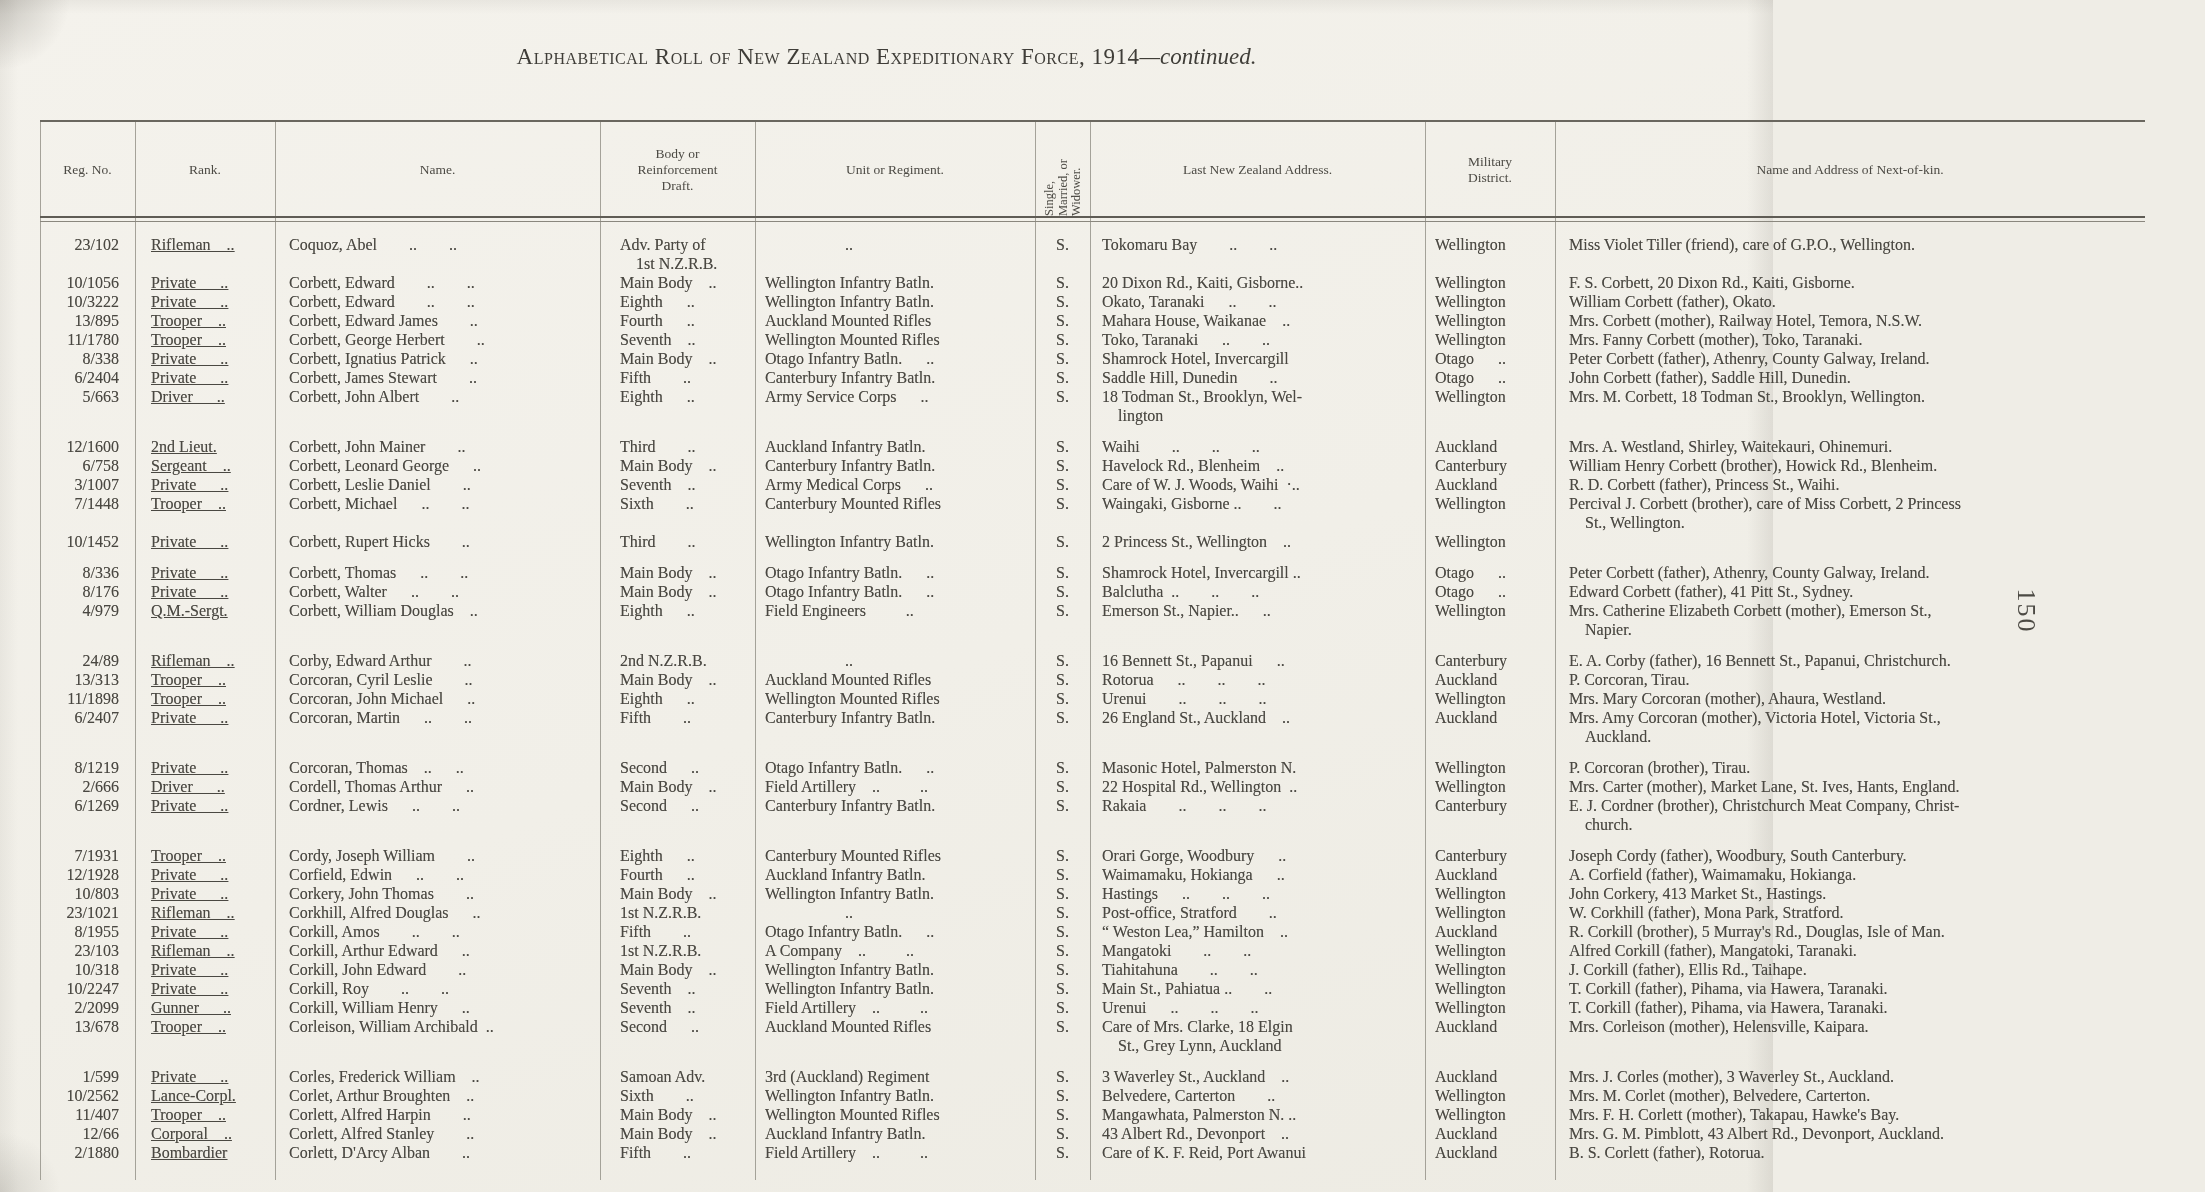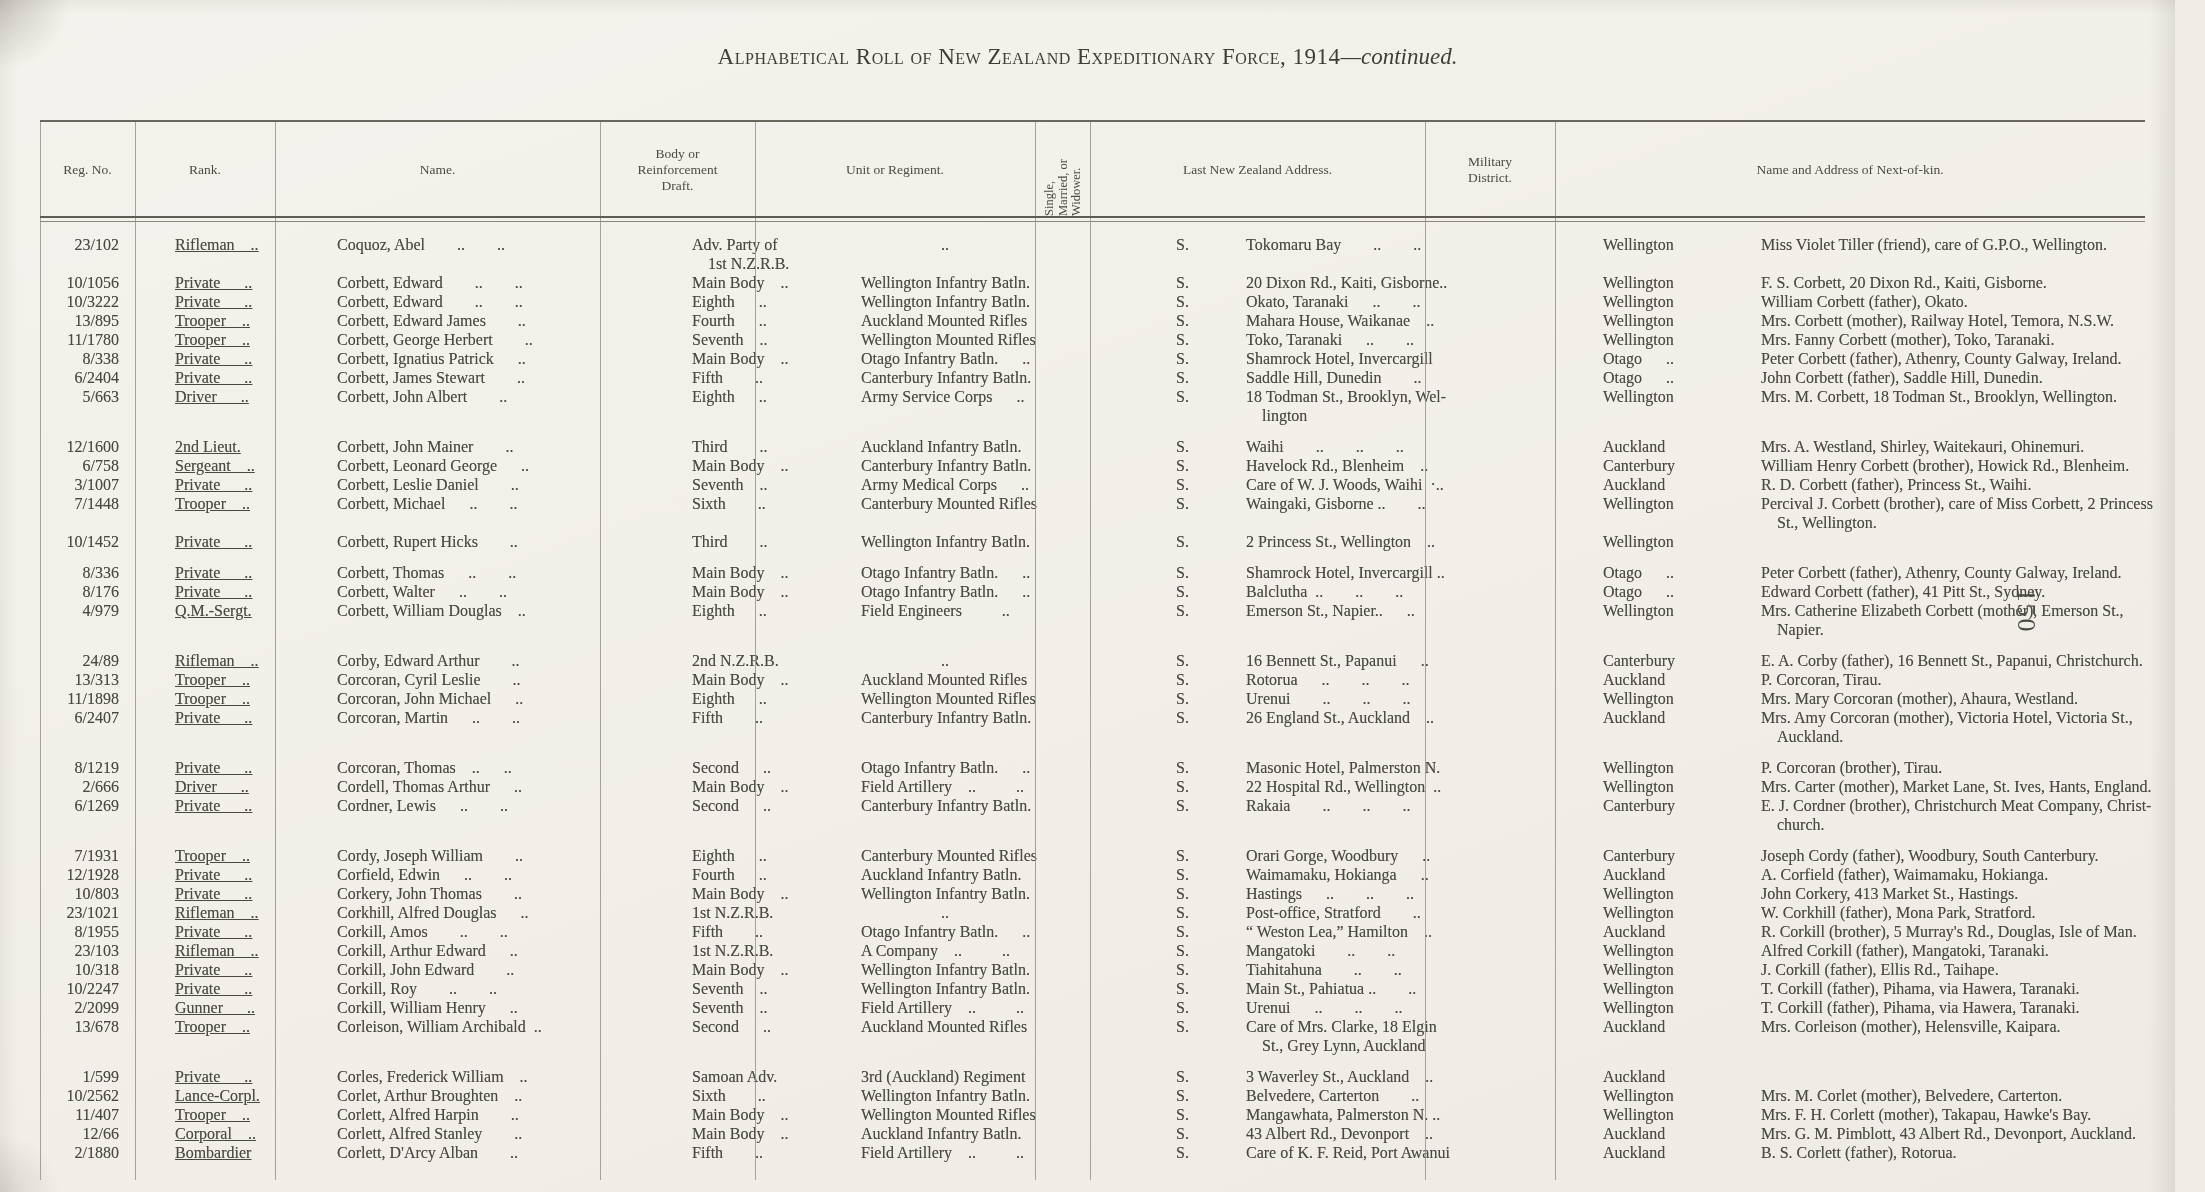--- a/index.html
+++ b/index.html
@@ -2,21 +2,21 @@
 <html><head>
 <meta charset="utf-8">
 <style>
   html,body{margin:0;padding:0;}
   body{
     width:2205px;height:1192px;overflow:hidden;
     font-family:"Liberation Serif","DejaVu Serif",serif;
     background:#efede6;
   }
   .scan-page{
-    position:relative;width:2175px;height:1192px;
+    position:relative;width:1773px;height:1192px;
     background:
       radial-gradient(circle at 0% 0%, rgba(120,116,108,.35) 0, rgba(120,116,108,0) 70px),
       radial-gradient(circle at 0% 100%, rgba(120,116,108,.22) 0, rgba(120,116,108,0) 60px),
       linear-gradient(to right, rgba(140,136,128,.10) 0, rgba(0,0,0,0) 18px),
       linear-gradient(to left, rgba(140,136,128,.18) 0, rgba(0,0,0,0) 26px),
       linear-gradient(to bottom, rgba(150,146,138,.12) 0, rgba(0,0,0,0) 14px),
       linear-gradient(160deg,#f4f2ec 0%,#f1efe8 55%,#edebe3 100%);
     color:#46443f;
   }
   .page-title{
@@ -49,21 +49,21 @@
     text-align:center;font-size:13.5px;line-height:16px;color:#4c4a44;
     padding:0 8px;white-space:pre-line;
   }
   .th-vert{padding:0;position:relative;height:96px;}
   .th-vert .rot{
     position:absolute;left:50%;top:50%;width:92px;
     transform:translate(-50%,-50%) rotate(-90deg);
     font-size:12.5px;line-height:13.5px;text-align:left;
   }
   .tbody{padding-top:17px;}
-  .row{display:grid;grid-template-columns:var(--cols);gap:24px;}
+  .row{display:grid;grid-template-columns:var(--cols);}
   .row.gap{margin-top:12px;}
   .cell{
     font-size:16px;line-height:19px;white-space:pre-line;
     color:#4a4842;text-shadow:0 0 .5px rgba(70,67,60,.45);
     overflow:hidden;
   }
   .col-reg{text-align:right;padding-right:16px;}
   .col-rank{padding-left:16px;text-decoration:underline;}
   .col-name{padding-left:14px;}
   .col-draft{padding-left:12px;margin-left:8px;}
@@ -489,20 +489,21 @@
         </div>
         <div class="row gap">
           <div class="cell col-reg">1/599</div>
           <div class="cell col-rank">Private  ..</div>
           <div class="cell col-name">Corles, Frederick William ..</div>
           <div class="cell col-draft">Samoan Adv.</div>
           <div class="cell col-unit">3rd (Auckland) Regiment</div>
           <div class="cell col-status">S.</div>
           <div class="cell col-address">3 Waverley St., Auckland ..</div>
           <div class="cell col-district">Auckland</div>
+          <div class="cell col-nok">Mrs. J. Corles (mother), 3 Waverley St., Auckland.</div>
         </div>
         <div class="row">
           <div class="cell col-reg">10/2562</div>
           <div class="cell col-rank">Lance-Corpl.</div>
           <div class="cell col-name">Corlet, Arthur Broughten ..</div>
           <div class="cell col-draft">Sixth  ..</div>
           <div class="cell col-unit">Wellington Infantry Batln.</div>
           <div class="cell col-status">S.</div>
           <div class="cell col-address">Belvedere, Carterton  ..</div>
           <div class="cell col-district">Wellington</div>

